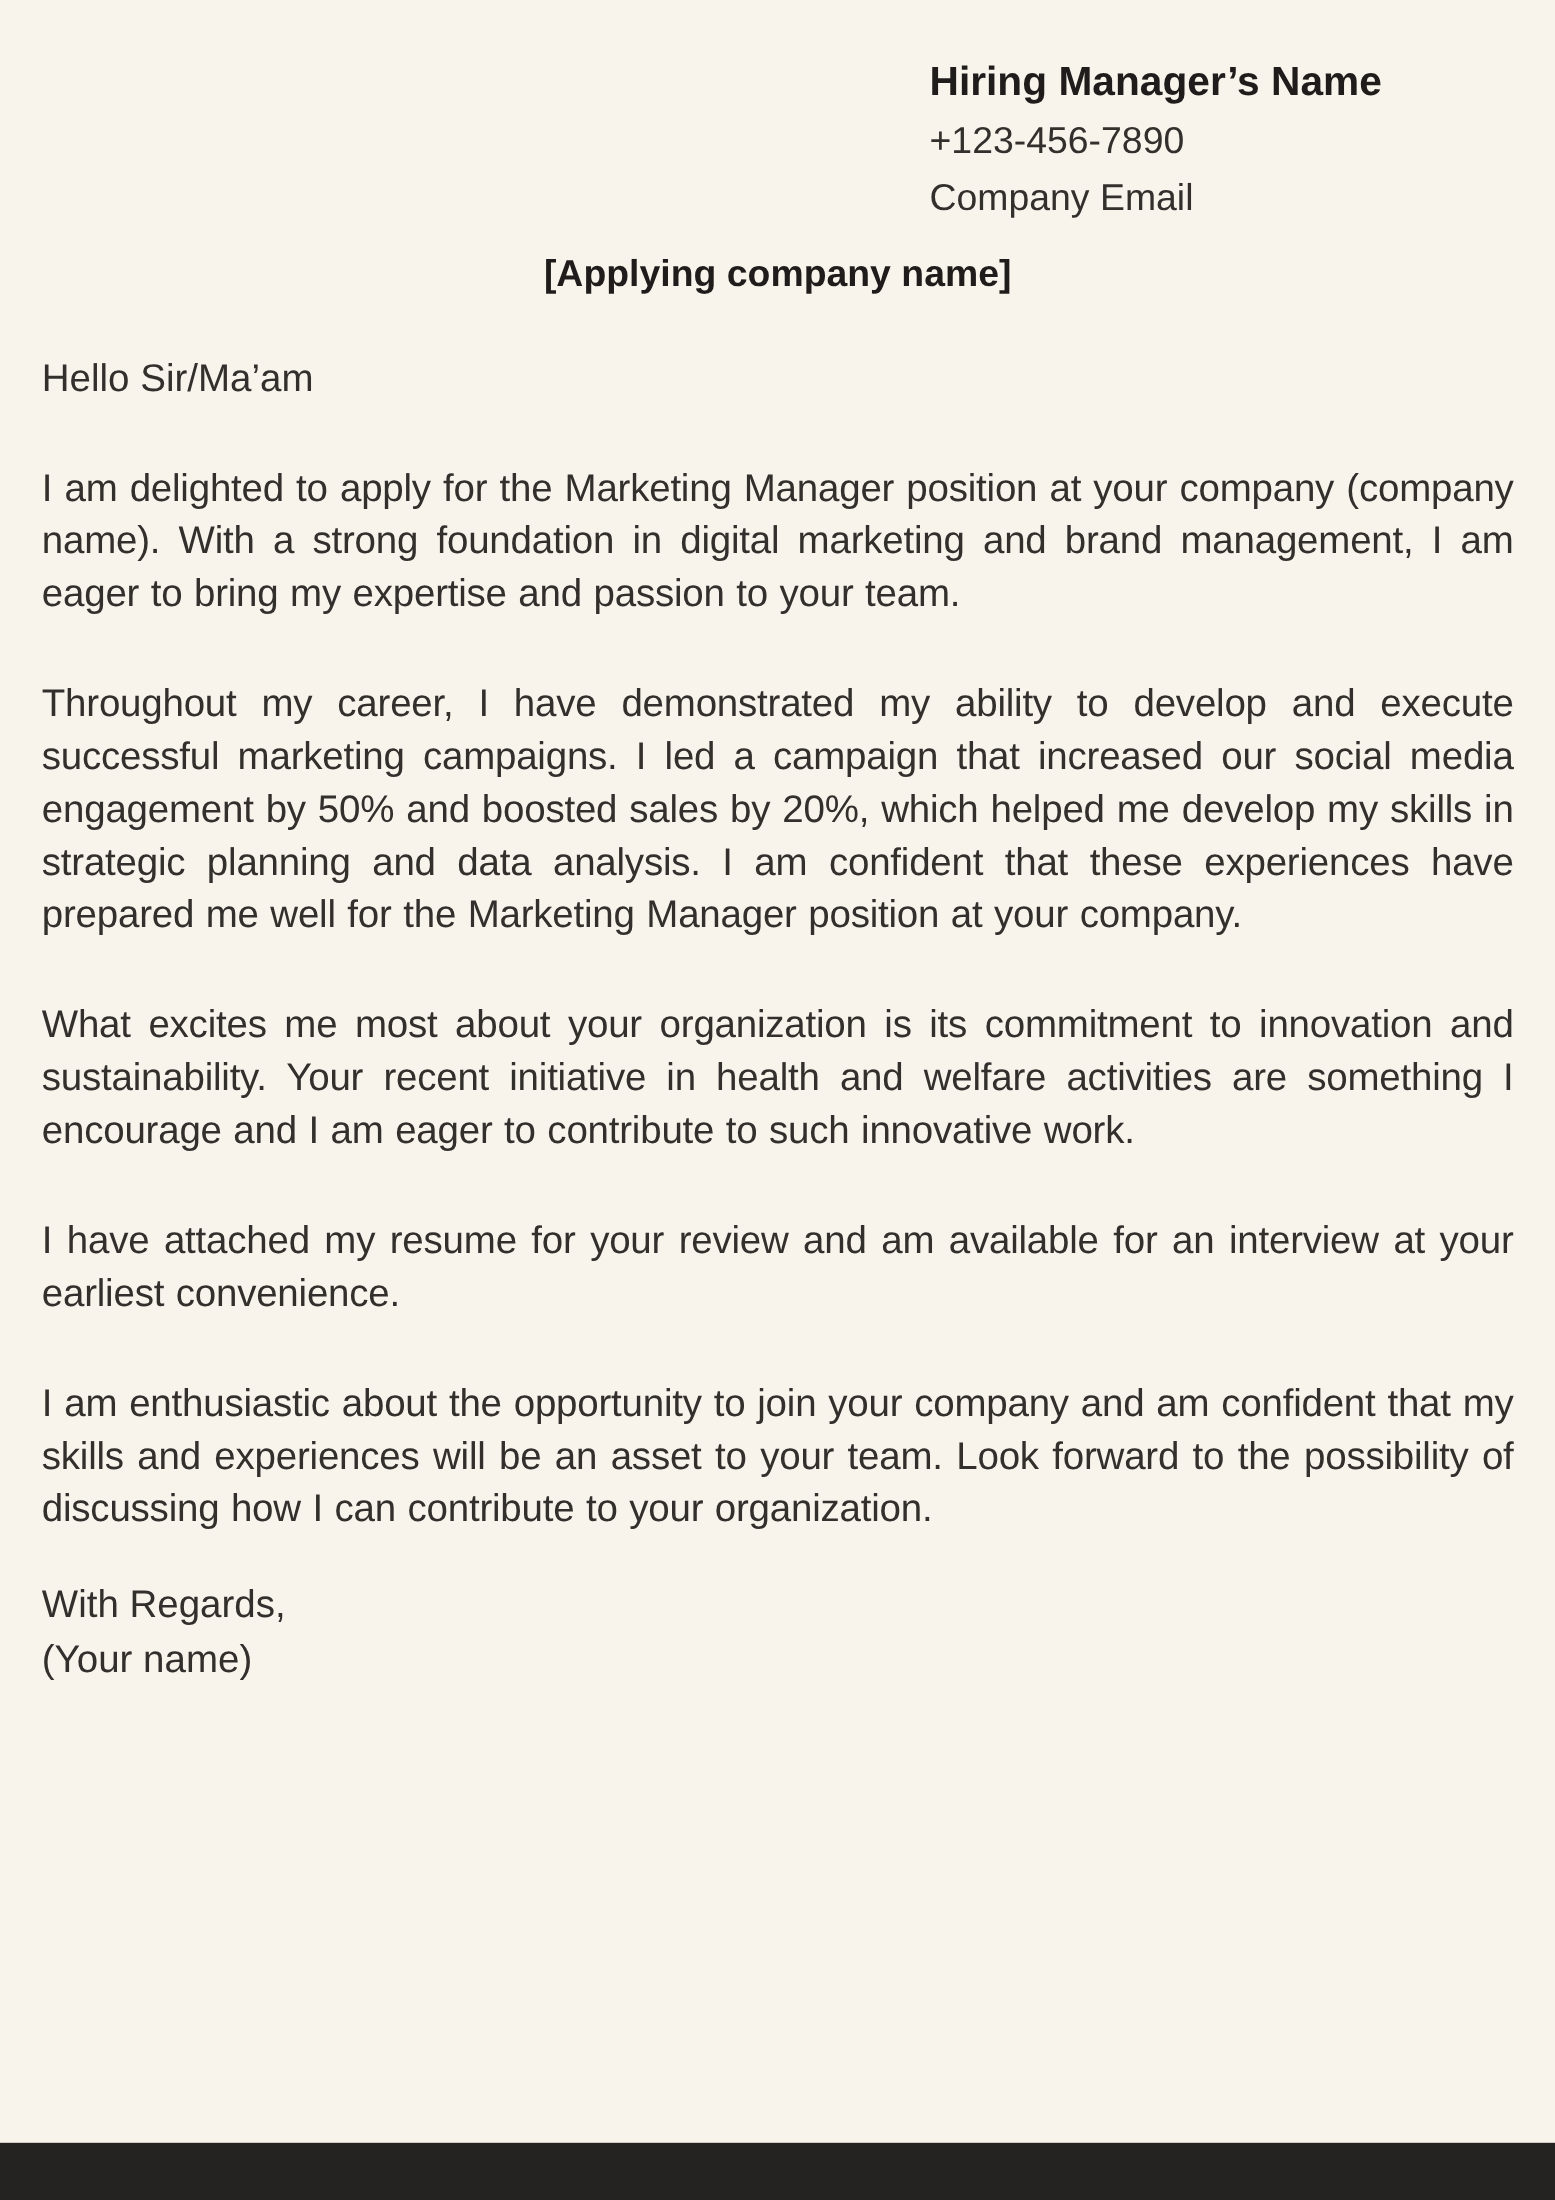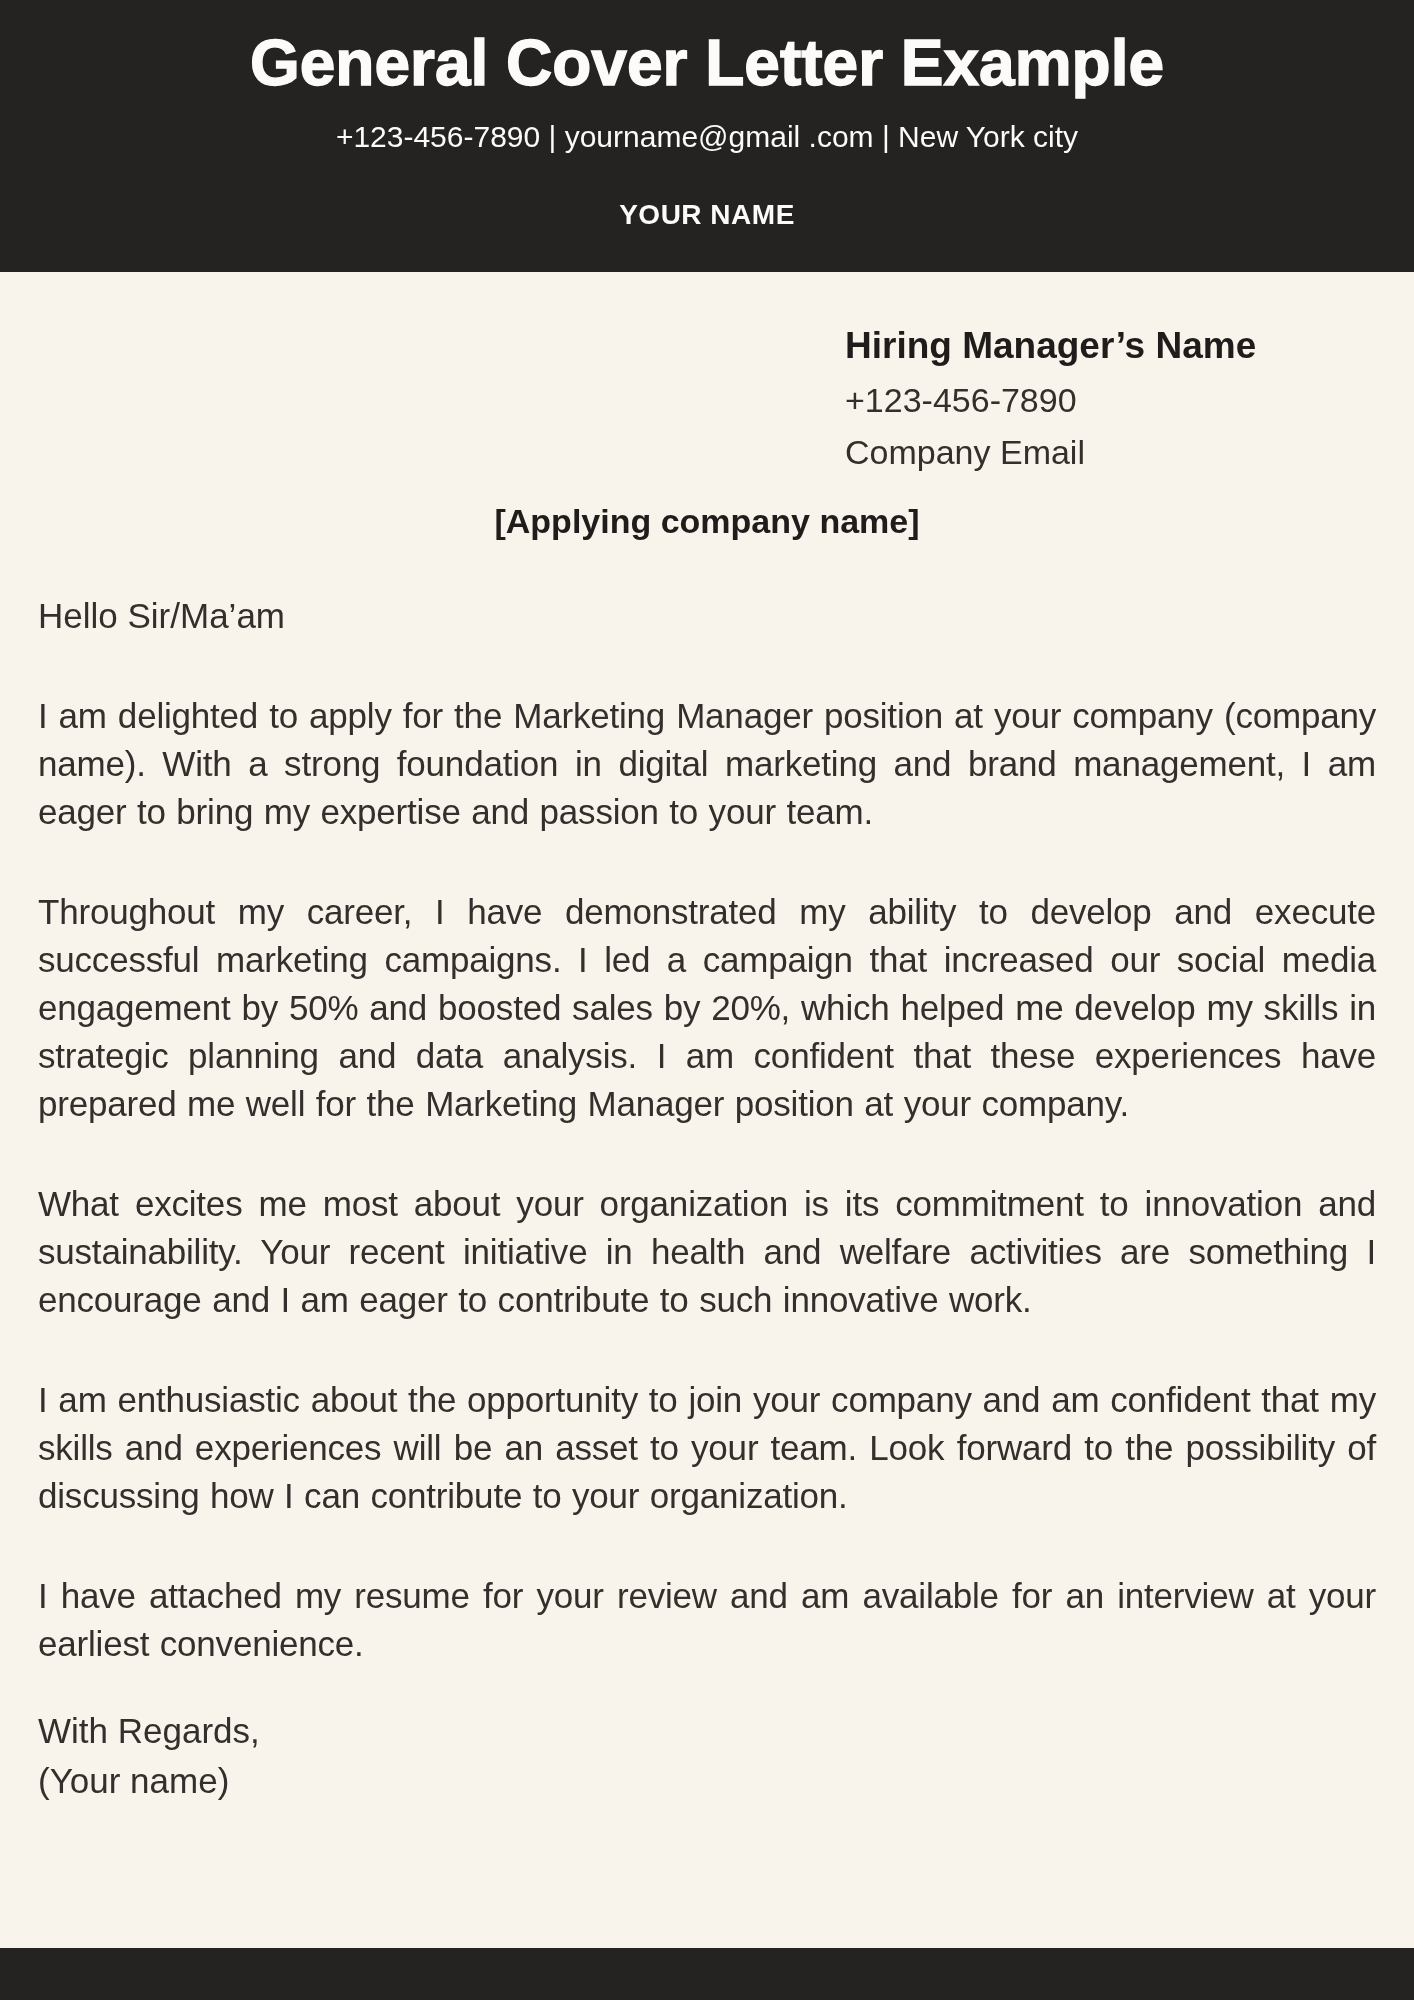--- a/index.html
+++ b/index.html
@@ -101,46 +101,41 @@
     left:0;bottom:0;
     width:100%;height:52px;
     background:var(--banner-bg);
   }
 </style>
 </head>
 <body>
 
 <div class="page">
 
-  <header class="banner">
-    <h1>General Cover Letter Example</h1>
-    <div class="contact-line">+123-456-7890 | yourname@gmail .com | New York city</div>
-    <div class="your-name">YOUR NAME</div>
-  </header>
 
   <main class="letter">
 
     <section class="recipient">
       <div class="r-name">Hiring Manager’s Name</div>
       <div class="r-line">+123-456-7890</div>
       <div class="r-line">Company Email</div>
     </section>
 
     <section class="subject">
       <div>[Applying company name]</div>
     </section>
 
     <div class="salutation">Hello Sir/Ma’am</div>
 
     <div class="body-paragraphs">
       <p>I am delighted to apply for the Marketing Manager position at your company (company name). With a strong foundation in digital marketing and brand management, I am eager to bring my expertise and passion to your team.</p>
       <p>Throughout my career, I have demonstrated my ability to develop and execute successful marketing campaigns. I led a campaign that increased our social media engagement by 50% and boosted sales by 20%, which helped me develop my skills in strategic planning and data analysis.  I am confident that these experiences have prepared me well for the Marketing Manager position at your company.</p>
       <p>What excites me most about your organization is its commitment to innovation and sustainability. Your recent initiative in health and welfare activities are something I encourage and I am eager to contribute to such innovative work.</p>
+      <p>I have attached my resume for your review and am available for an interview at your earliest convenience.</p>
       <p>I am enthusiastic about the opportunity to join your company and am confident that my skills and experiences will be an asset to your team. Look forward to the possibility of discussing how I can contribute to your organization.</p>
-      <p>I have attached my resume for your review and am available for an interview at your earliest convenience.</p>
     </div>
 
     <div class="closing">
       <div>With Regards,</div>
       <div>(Your name)</div>
     </div>
 
   </main>
 
   <div class="footer-bar"></div>

